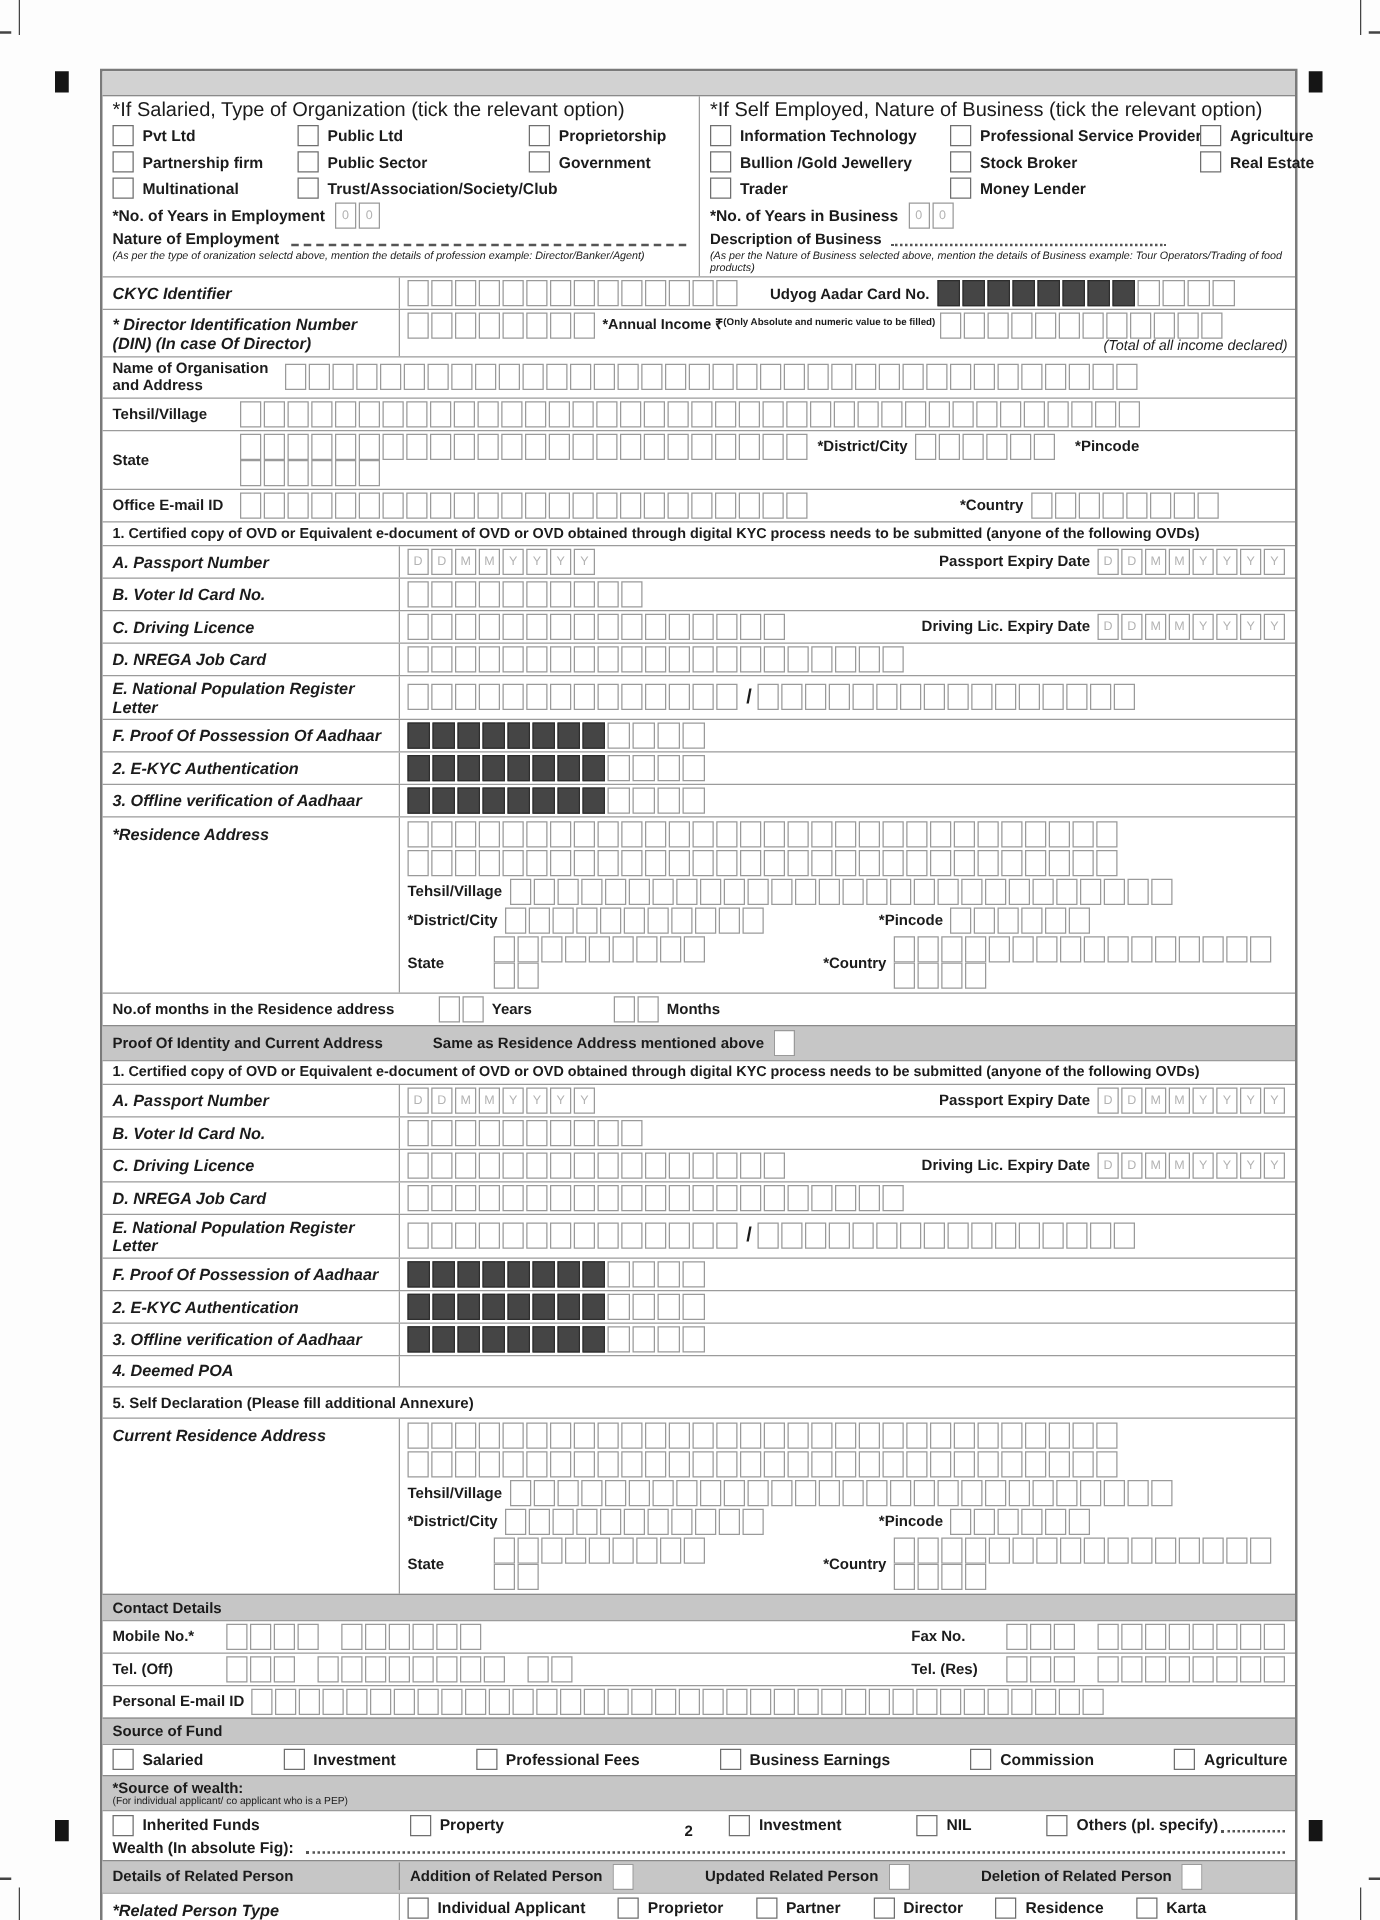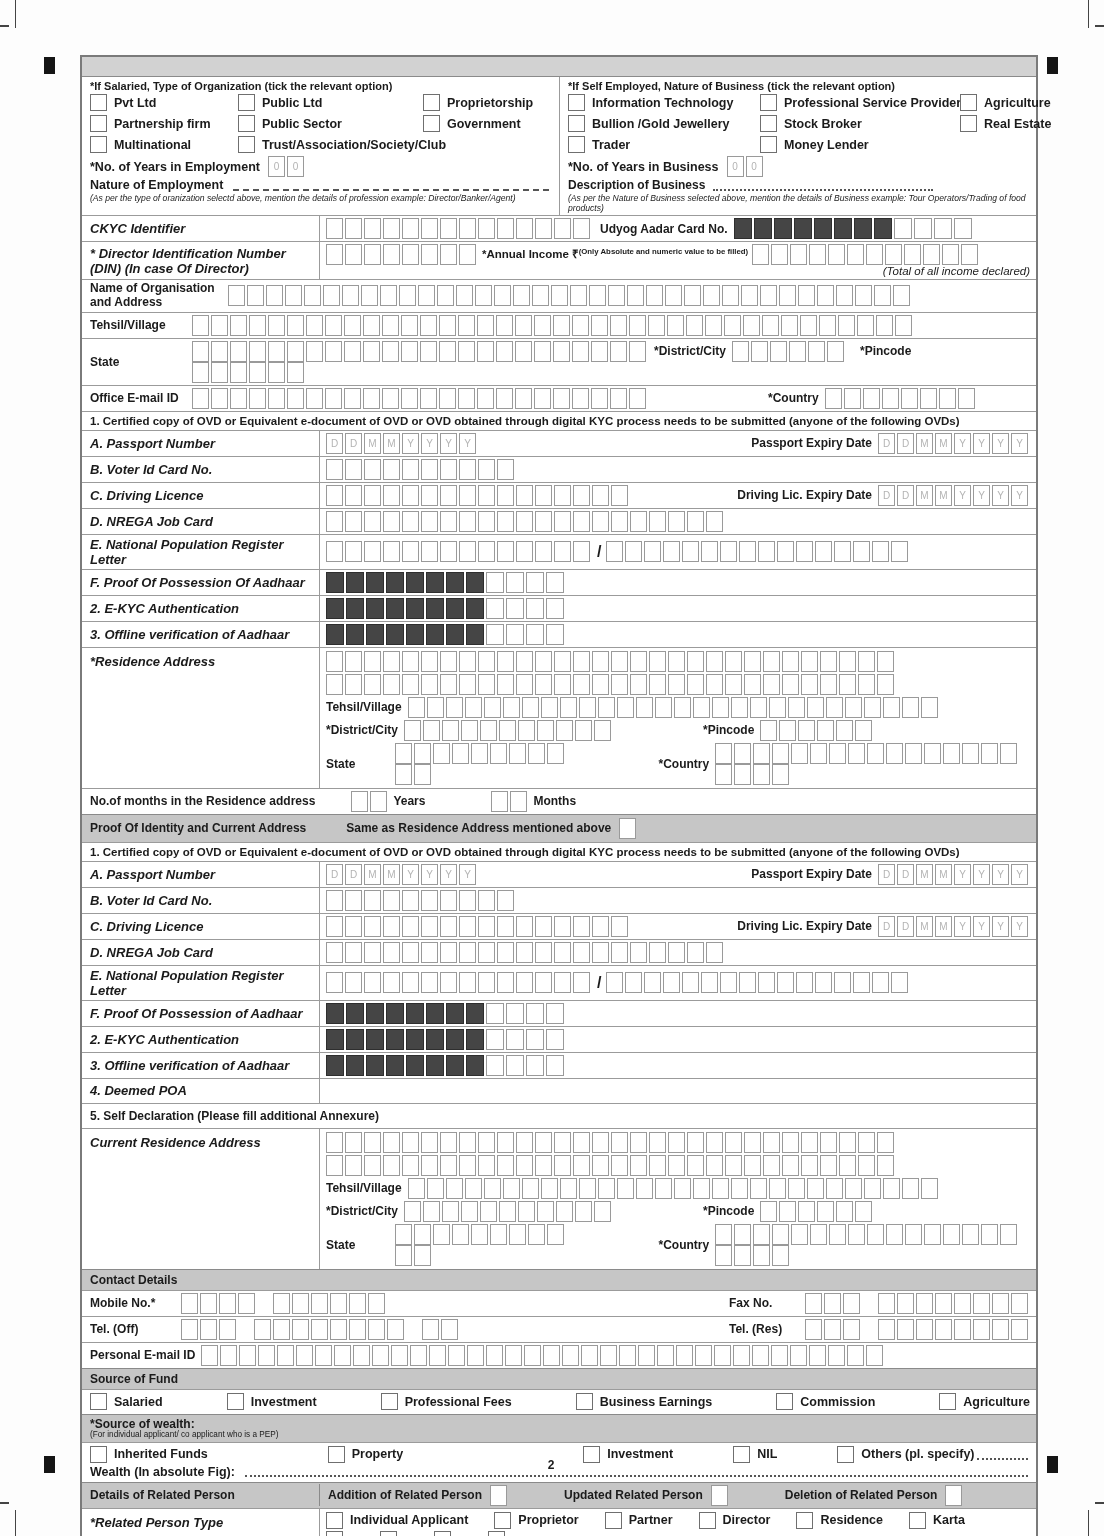--- a/index.html
+++ b/index.html
@@ -25,21 +25,21 @@
   .cbox.filled{background:#454545;border-color:#2e2e2e;}
   .cbox.gapstart{margin-left:16px;}
   .wide .cbox{width:18px;}
   
   .chk{display:inline-block;width:15px;height:15px;border:1px solid #6f6f6f;background:#fff;margin-right:7px;vertical-align:-3px;flex:none;}
   .opt{display:flex;align-items:center;font-size:12.5px;font-weight:600;white-space:nowrap;}
   
   .emp{display:flex;align-items:stretch;}
   .emp-col{width:50%;box-sizing:border-box;padding:3px 8px 2px 8px;}
   .emp-col.rightcol{border-left:1px solid #9b9b9b;}
-  .emp-title{font-size:11px;font-weight:700;margin-bottom:2px;}
+  .emp-title{font-size:16px;font-weight:400;margin-bottom:2px;}
   .optgrid{display:grid;row-gap:4px;margin-bottom:3px;}
   .grid-l{grid-template-columns:148px 185px 1fr;}
   .grid-r{grid-template-columns:192px 200px 1fr;}
   .span2{grid-column:span 2;}
   .inline-lbl{font-size:12.5px;font-weight:700;margin-right:8px;white-space:nowrap;}
   .tinynote{font-size:8.6px;font-style:italic;font-weight:400;color:#222;}
   .dashline{flex:1;border-bottom:2px dashed #555;height:9px;margin:0 2px;}
   .dotline{flex:1;border-bottom:2px dotted #555;height:9px;margin:0 2px;}
   .mini-lbl{font-size:12px;font-weight:600;margin:0 6px 0 0;white-space:nowrap;}
   .ritalic{font-style:italic;font-weight:400;font-size:11.5px;white-space:nowrap;}
@@ -165,21 +165,21 @@
           <span class="dotline" style="max-width:220px;"></span>
         </div>
         <div class="tinynote">(As per the Nature of Business selected above, mention the details of Business example: Tour Operators/Trading of food products)</div>
       </div>
     </div>
 
     <div class="row">
       <div class="label-cell">CKYC Identifier</div>
       <div class="content">
         <span><span class="cbox"></span><span class="cbox"></span><span class="cbox"></span><span class="cbox"></span><span class="cbox"></span><span class="cbox"></span><span class="cbox"></span><span class="cbox"></span><span class="cbox"></span><span class="cbox"></span><span class="cbox"></span><span class="cbox"></span><span class="cbox"></span><span class="cbox"></span></span>
-        <span class="mini-lbl" style="margin-left:8px;">Udyog Aadar Card No.</span>
+        <span class="mini-lbl" style="margin-left:24px;">Udyog Aadar Card No.</span>
         <span class="wide"><span class="cbox filled"></span><span class="cbox filled"></span><span class="cbox filled"></span><span class="cbox filled"></span><span class="cbox filled"></span><span class="cbox filled"></span><span class="cbox filled"></span><span class="cbox filled"></span><span class="cbox"></span><span class="cbox"></span><span class="cbox"></span><span class="cbox"></span></span>
       </div>
     </div>
 
     <div class="row">
       <div class="label-cell">
         <span>* Director Identification Number</span>
         <span style="font-weight:600;">(DIN) (In case Of Director)</span>
       </div>
       <div class="content">

